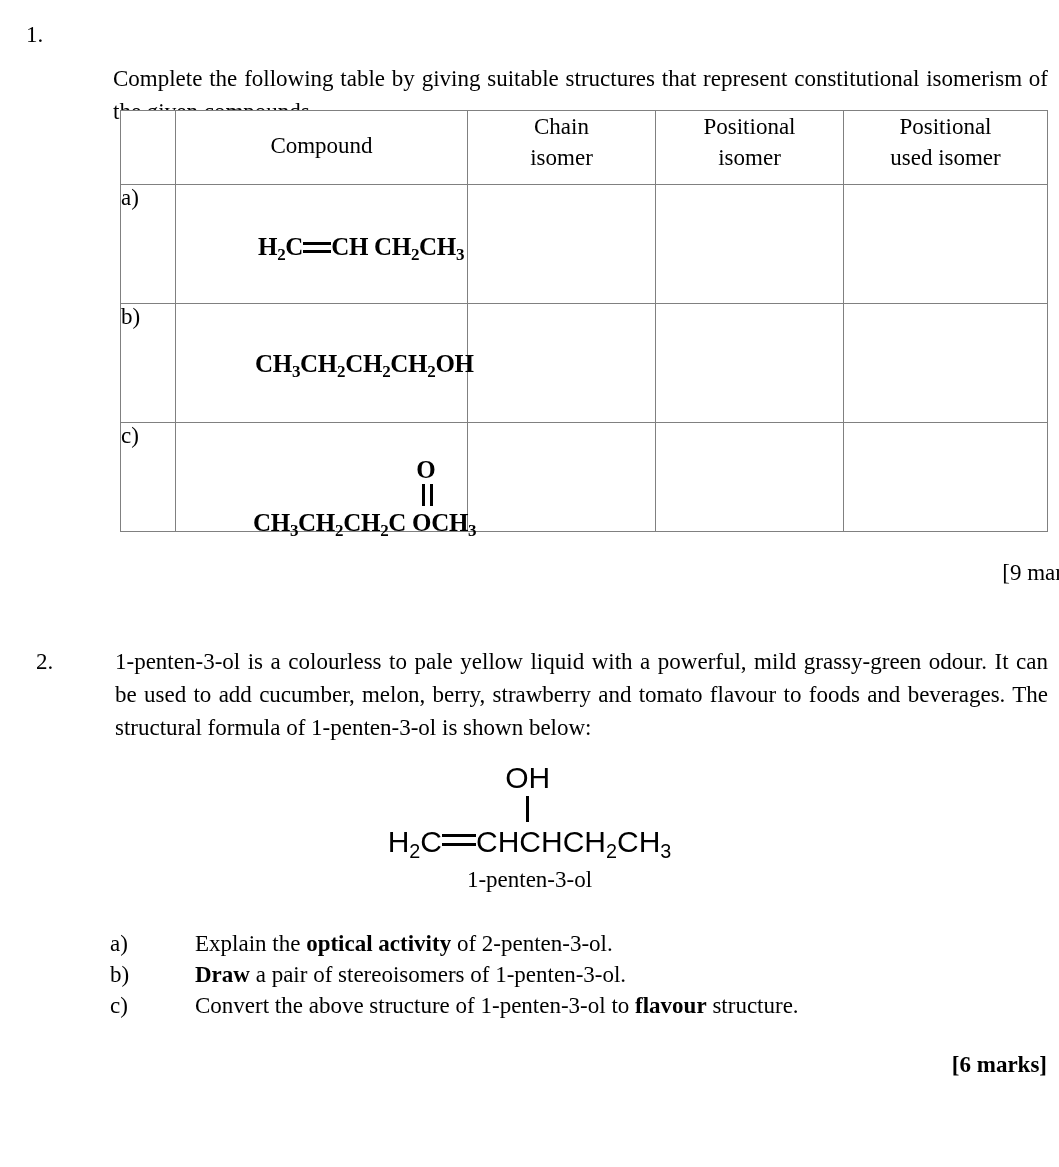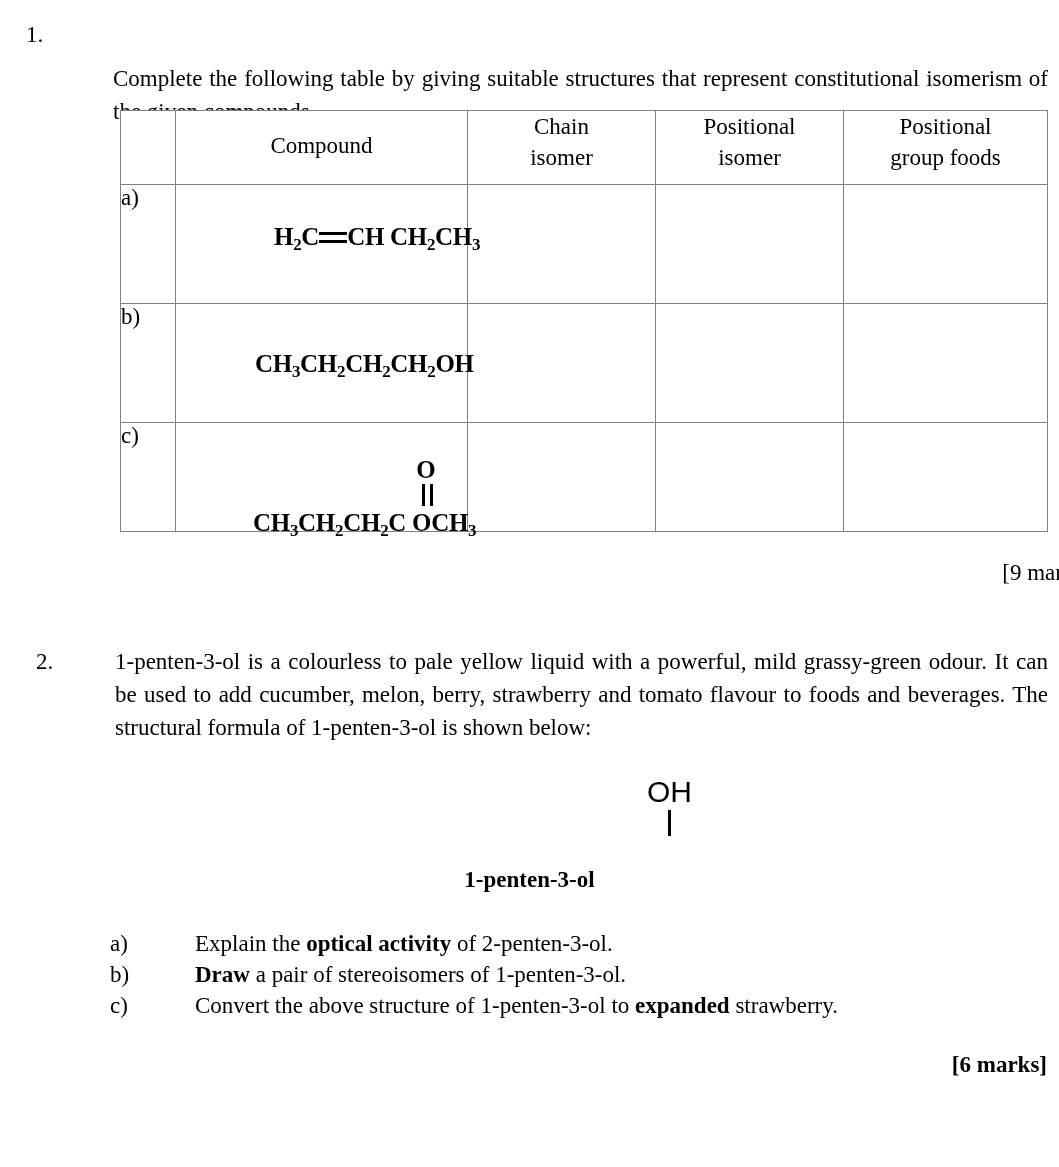--- a/index.html
+++ b/index.html
@@ -122,22 +122,21 @@
     height: 3px;
     background: #000;
   }
   .dbl-eq::before { top: 5px; }
   .dbl-eq::after  { top: 13px; }
 
   
   .fa {
     position: absolute;
     left: 82px;
-    top: 38px;
-    margin-left: 16px;
+    top: 48px;
   }
   
   .fb {
     position: absolute;
     left: 79px;
     top: 46px;
   }
   
   .fc {
     position: absolute;
@@ -269,21 +268,20 @@
   .dbl-eq-sans::after  { top: 14px; }
 
   .struct-caption {
     position: absolute;
     left: 0;
     top: 865px;
     width: 1059px;
     text-align: center;
     font-size: 23px;
     line-height: 30px;
-    font-weight: bold;
   }
 
   
   .subitems {
     position: absolute;
     left: 110px;
     top: 928px;
     width: 900px;
   }
   .subrow {
@@ -320,21 +318,21 @@
         <td class="th-cell">
           <span>Chain</span><br>
           <span>isomer</span>
         </td>
         <td class="th-cell">
           <span>Positional</span><br>
           <span>isomer</span>
         </td>
         <td class="th-cell">
           <span>Positional</span><br>
-          <span>group foods</span>
+          <span>used isomer</span>
         </td>
       </tr>
 
       <tr>
         <td class="lbl-cell">a)</td>
         <td class="cmpd-cell">
           <span class="formula fa"><span>H</span><sub>2</sub><span>C</span><span class="dbl-eq"></span><span>CH CH</span><sub>2</sub><span>CH</span><sub>3</sub></span>
         </td>
         <td></td>
         <td></td>
@@ -376,33 +374,34 @@
   <div class="qnum">2.</div>
   <div class="qbody">1-penten-3-ol is a colourless to pale yellow liquid with a powerful, mild grassy-green odour. It can be used to add cucumber, melon, berry, strawberry and tomato flavour to foods and beverages. The structural formula of 1-penten-3-ol is shown below:</div>
 </div>
 
 <div class="structure">
   <div class="struct-inner">
     <span class="oh-group">
       <span class="oh-label">OH</span>
       <span class="single-bond"></span>
     </span>
+    <span class="sans-chem main-chain"><span>H</span><sub>2</sub><span>C</span><span class="dbl-eq-sans"></span><span>CHCHCH</span><sub>2</sub><span>CH</span><sub>3</sub></span>
   </div>
 </div>
 
 <div class="struct-caption">1-penten-3-ol</div>
 
 <div class="subitems">
   <div class="subrow">
     <div class="sublabel">a)</div>
     <div class="subtext"><span>Explain the </span><b>optical activity</b><span> of 2-penten-3-ol.</span></div>
   </div>
   <div class="subrow">
     <div class="sublabel">b)</div>
     <div class="subtext"><span></span><b>Draw</b><span> a pair of stereoisomers of 1-penten-3-ol.</span></div>
   </div>
   <div class="subrow">
     <div class="sublabel">c)</div>
-    <div class="subtext"><span>Convert the above structure of 1-penten-3-ol to </span><b>expanded</b><span> strawberry.</span></div>
+    <div class="subtext"><span>Convert the above structure of 1-penten-3-ol to </span><b>flavour</b><span> structure.</span></div>
   </div>
 </div>
 
 <div class="marks" id="marks2">[6 marks]</div>
 
 </body></html>

